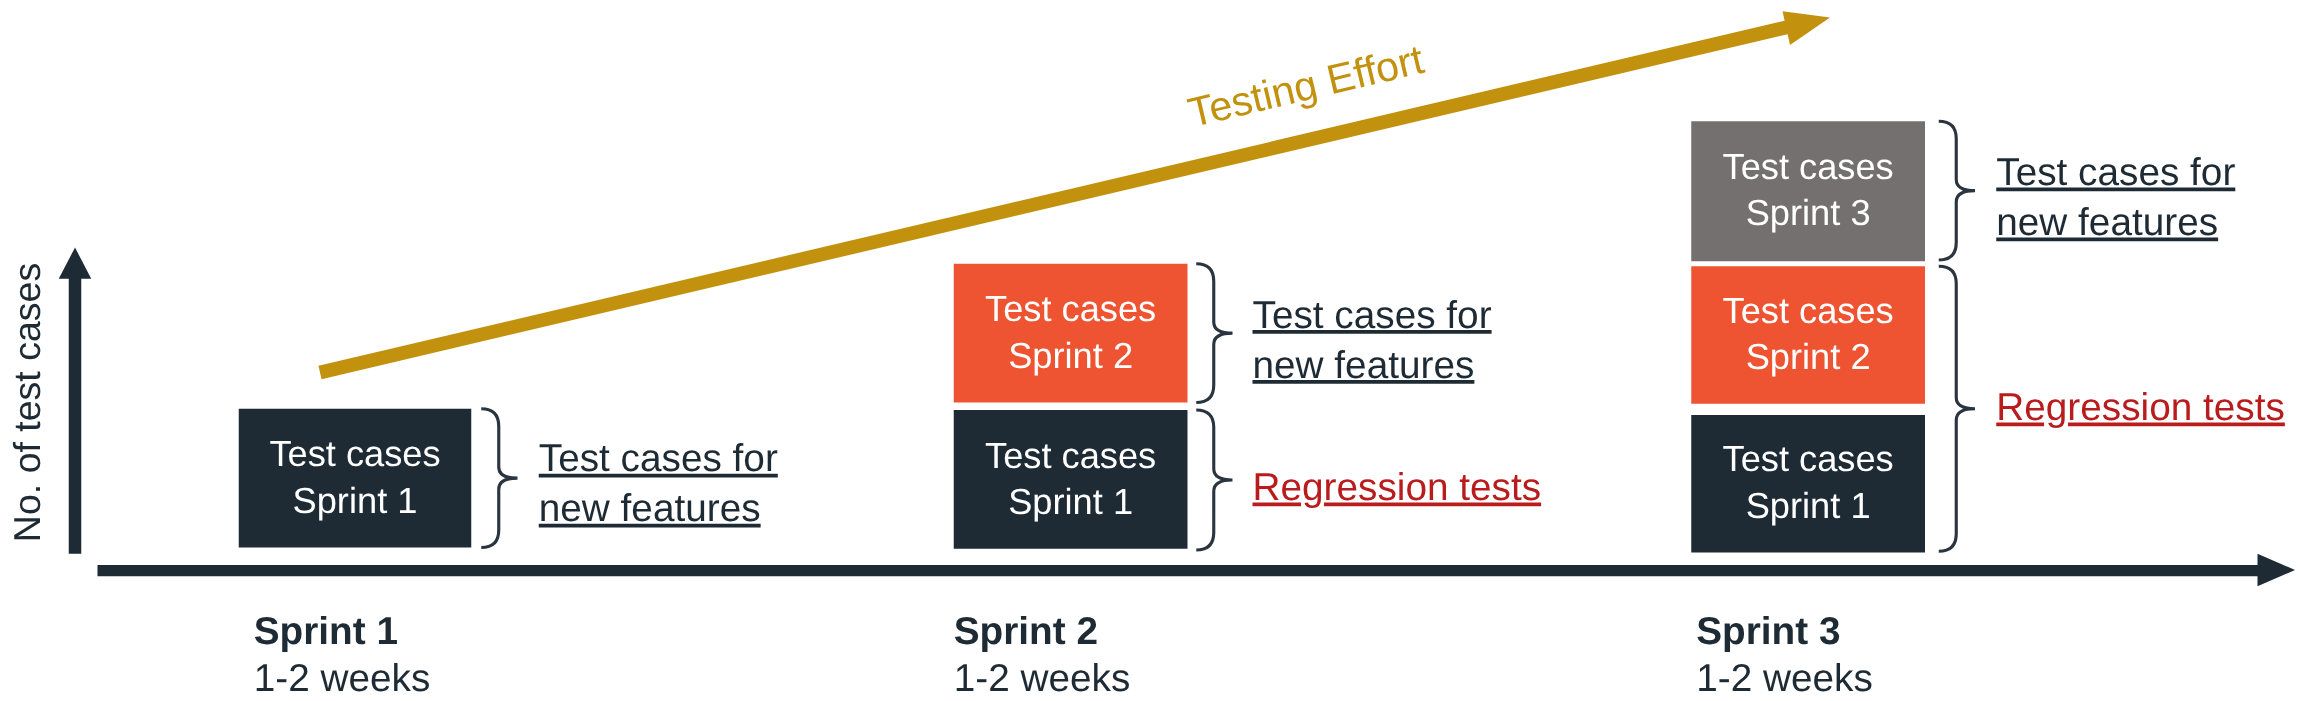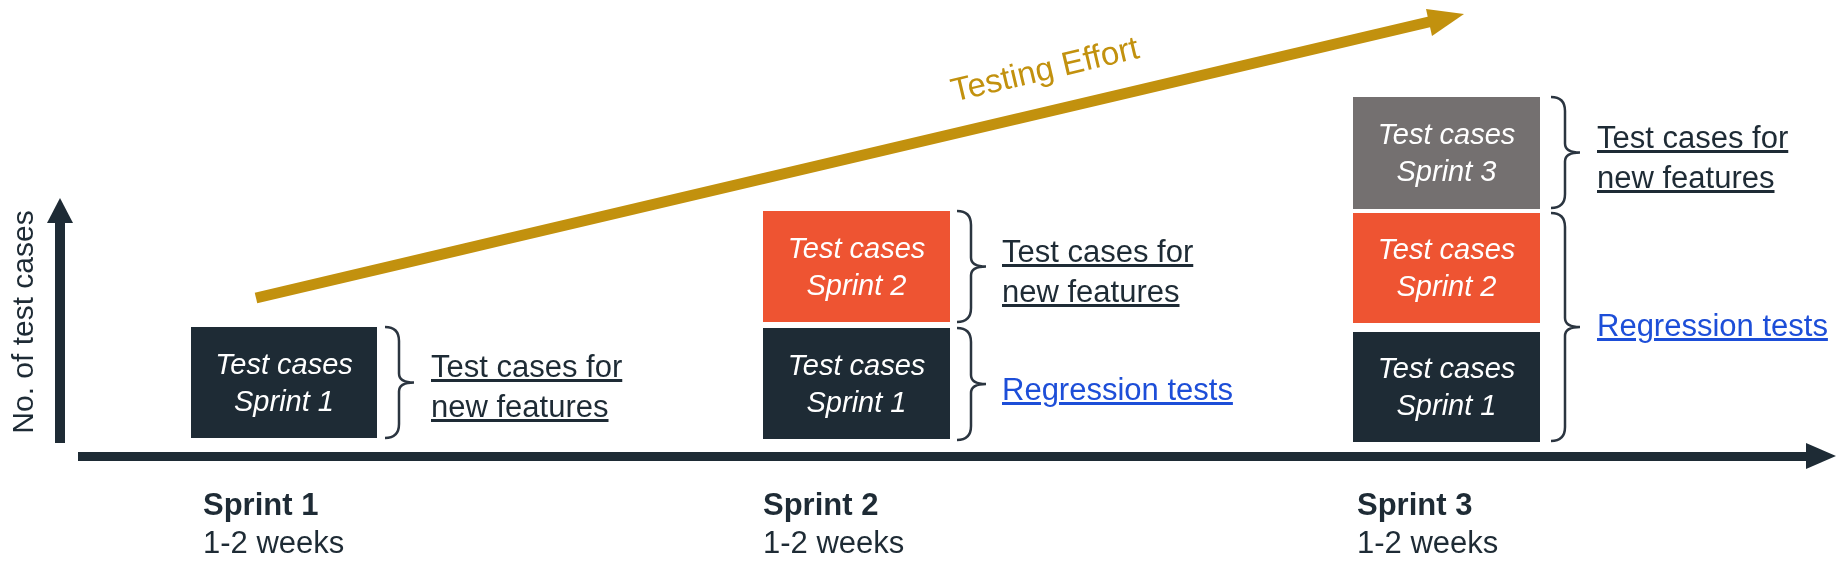--- a/index.html
+++ b/index.html
@@ -22,34 +22,34 @@
              transform:rotate(-90deg); color:#1E2B35; }
   
   .deco { position:absolute; left:0; top:0; width:1844px; height:561px; }
   
   .trend-label { position:absolute; left:930px; top:50px; width:230px; height:40px;
                  font-size:33px; font-weight:500; color:#C2910E; text-align:center;
                  white-space:nowrap; transform:rotate(-13.3deg); }
   
   .box { position:absolute; display:flex; flex-direction:column; align-items:center;
          justify-content:center; color:#ffffff; font-size:29px; line-height:37px;
-         text-align:center;font-style:italic; }
+         text-align:center; }
   .box-dark   { background:#1E2B35; }
   .box-orange { background:#EE5432; }
   .box-gray   { background:#747070; }
   .b-s1-1 { left:191px;  top:327px; width:186px; height:111px; }
   .b-s2-2 { left:763px;  top:211px; width:187px; height:111px; }
   .b-s2-1 { left:763px;  top:328px; width:187px; height:111px; }
   .b-s3-3 { left:1353px; top:97px;  width:187px; height:112px; }
   .b-s3-2 { left:1353px; top:213px; width:187px; height:110px; }
   .b-s3-1 { left:1353px; top:332px; width:187px; height:110px; }
   
   .ann { position:absolute; font-size:31px; line-height:40px; white-space:nowrap;text-decoration:underline; }
   .ann-dark   { color:#1E2B35; }
-  .ann-orange { color:#1d4ed8; }
+  .ann-orange { color:#b91c1c; }
   .a-s1     { left:431px;  top:347px; }
   .a-s2-new { left:1002px; top:232px; }
   .a-s2-reg { left:1002px; top:370px; }
   .a-s3-new { left:1597px; top:118px; }
   .a-s3-reg { left:1597px; top:306px; }
   
   .sprint { position:absolute; top:486px; font-size:31px; line-height:38px; color:#1E2B35; }
   .sprint .nm { font-weight:bold; }
   .sp-1 { left:203px; }
   .sp-2 { left:763px; }

